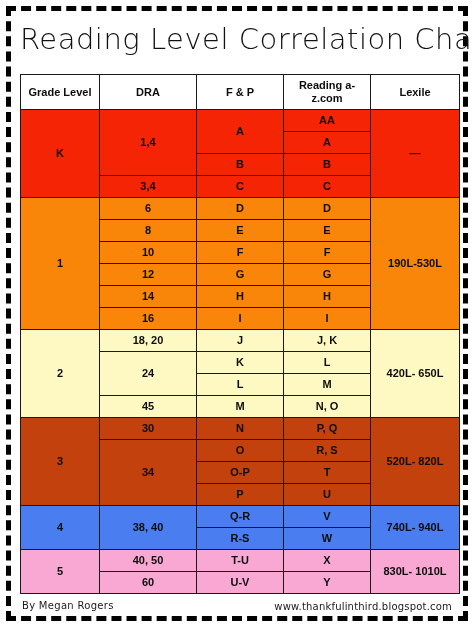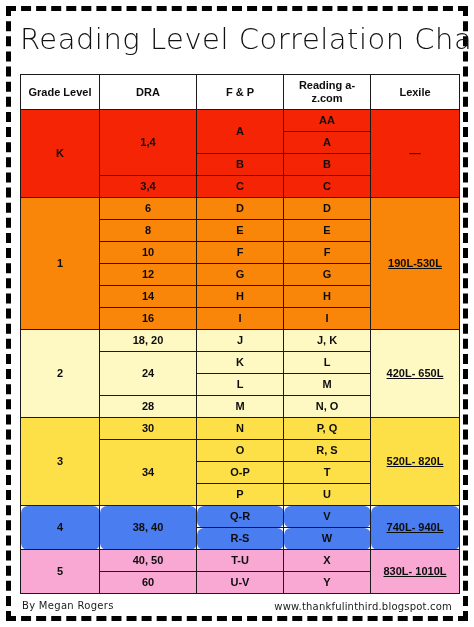--- a/index.html
+++ b/index.html
@@ -85,28 +85,28 @@
   .c-fp     { width: 86px; }
   .c-raz    { width: 86px; }
   .c-lex    { width: 88px; }
 
   tbody td { height: 21px; }
 
   
   .band-k   td, td.band-k   { background: #f42405; }
   .band-1   td, td.band-1   { background: #f98609; }
   .band-2   td, td.band-2   { background: #fef9c3; }
-  .band-3   td, td.band-3   { background: #fde047; }
-  .band-4   td, td.band-4   { background: #4a7df0; border-radius: 7px; }
+  .band-3   td, td.band-3   { background: #c2410c; }
+  .band-4   td, td.band-4   { background: #4a7df0; }
   .band-5   td, td.band-5   { background: #f9a8d4; }
 
   .lex-top { vertical-align: top; padding-top: 3px; }
 
   .grade-cell { font-size: 12px; }
-  .lex-cell { font-size: 11px; text-decoration: underline; }
+  .lex-cell { font-size: 11px; }
   .dash-cell { font-size: 14px; }
 
   #footer {
     position: relative;
     margin-top: 4px;
     height: 20px;
     font-family: "DejaVu Sans", sans-serif;
     font-size: 10px;
     color: #1a1a1a;
   }
@@ -212,21 +212,21 @@
         <tr class="band-2">
           <td rowspan="2">24</td>
           <td>K</td>
           <td>L</td>
         </tr>
         <tr class="band-2">
           <td>L</td>
           <td>M</td>
         </tr>
         <tr class="band-2">
-          <td>28</td>
+          <td>45</td>
           <td>M</td>
           <td>N, O</td>
         </tr>
 
         <tr class="band-3">
           <td class="grade-cell" rowspan="4">3</td>
           <td>30</td>
           <td>N</td>
           <td>P, Q</td>
           <td class="lex-cell" rowspan="4">520L- 820L</td>

